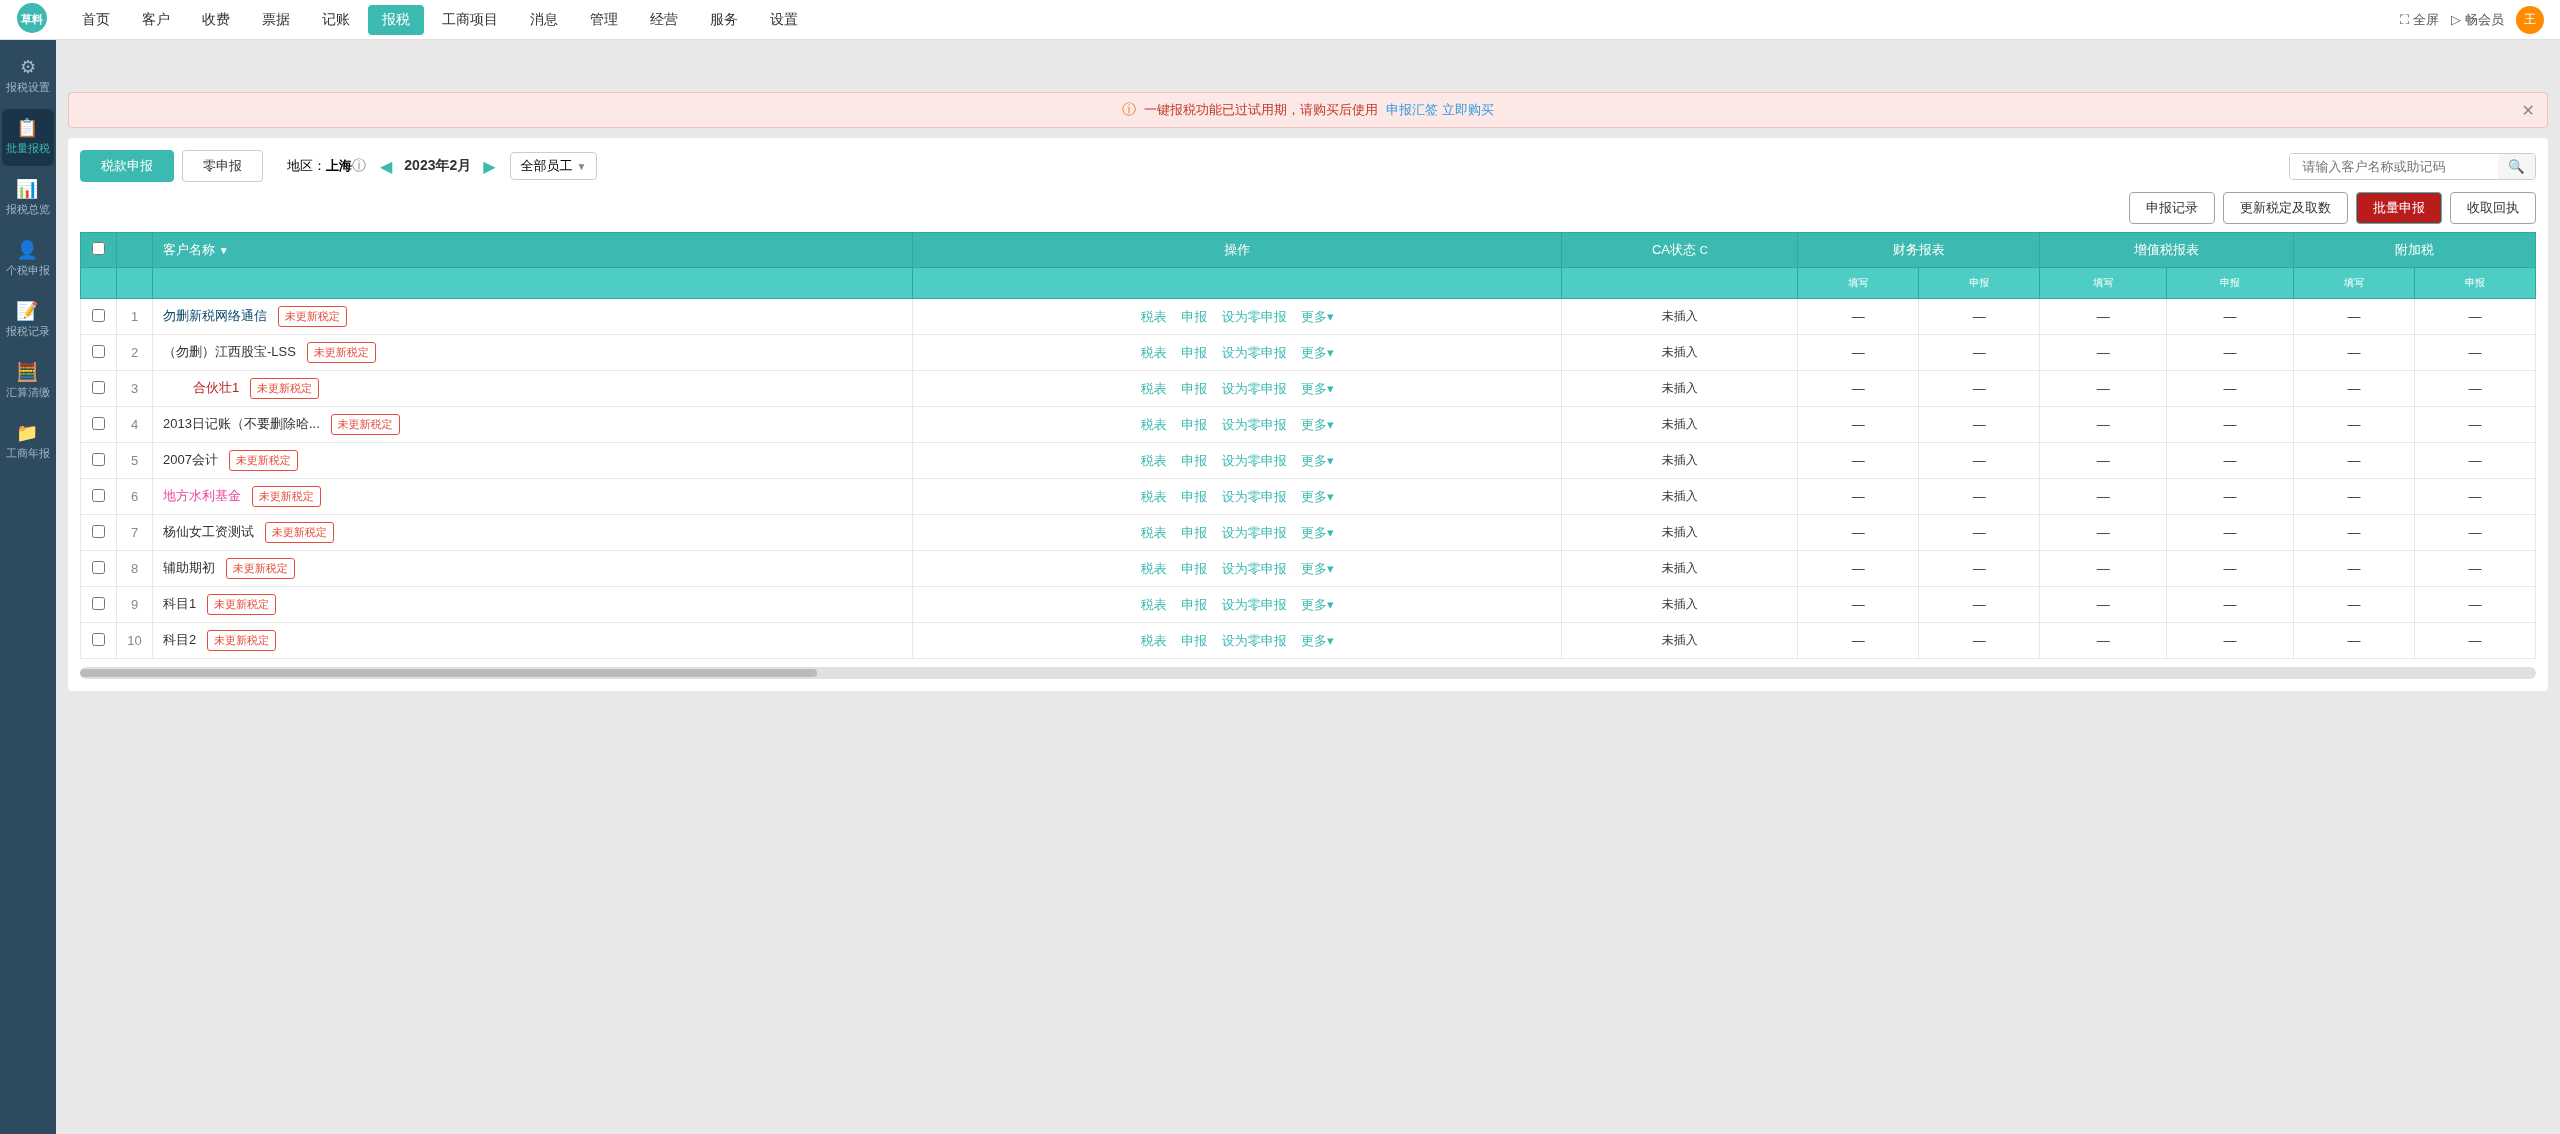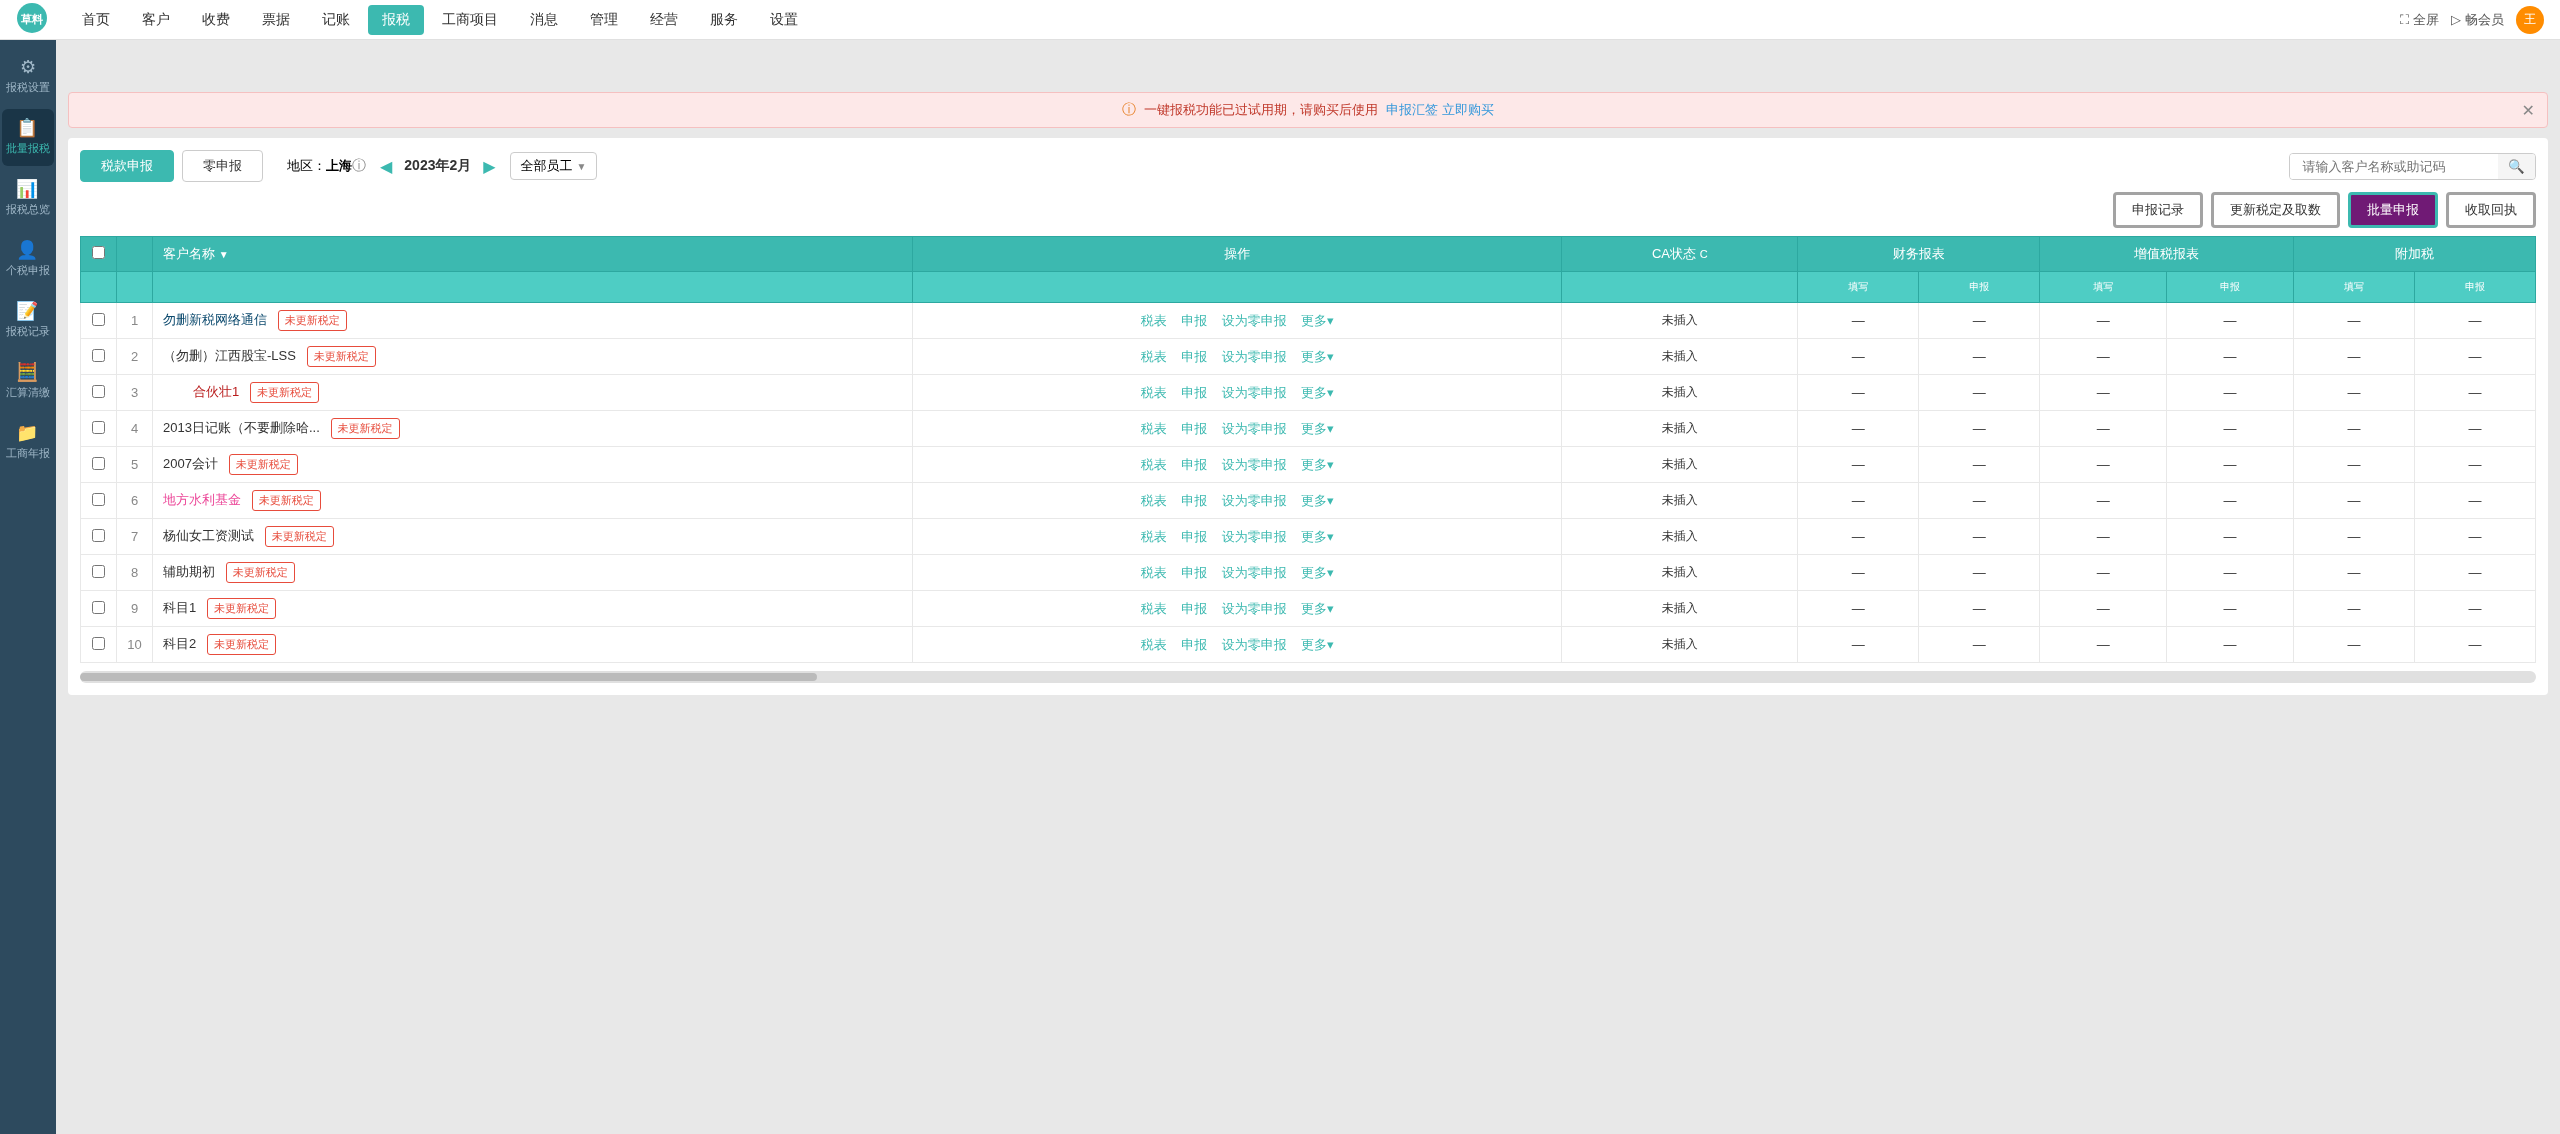--- a/index.html
+++ b/index.html
@@ -228,29 +228,29 @@
 
     
     .actions-row {
       display: flex;
       align-items: center;
       gap: 8px;
       margin-bottom: 8px;
     }
     .action-btn {
       padding: 6px 16px;
-      border: 3px solid #a3a3a3;
+      border: 1px solid #a3a3a3;
       border-radius: 4px;
       cursor: pointer;
       background: #fff;
       font-size: 13px;
       color: #333;
     }
     .action-btn.primary {
-      background: #701a75;
+      background: #b91c1c;
       color: #fff;
       border-color: #3cb9b0;
     }
 
     
     .taxpayer-tabs {
       display: flex;
       gap: 0;
       margin-bottom: 8px;
       border-bottom: 2px solid #3cb9b0;

